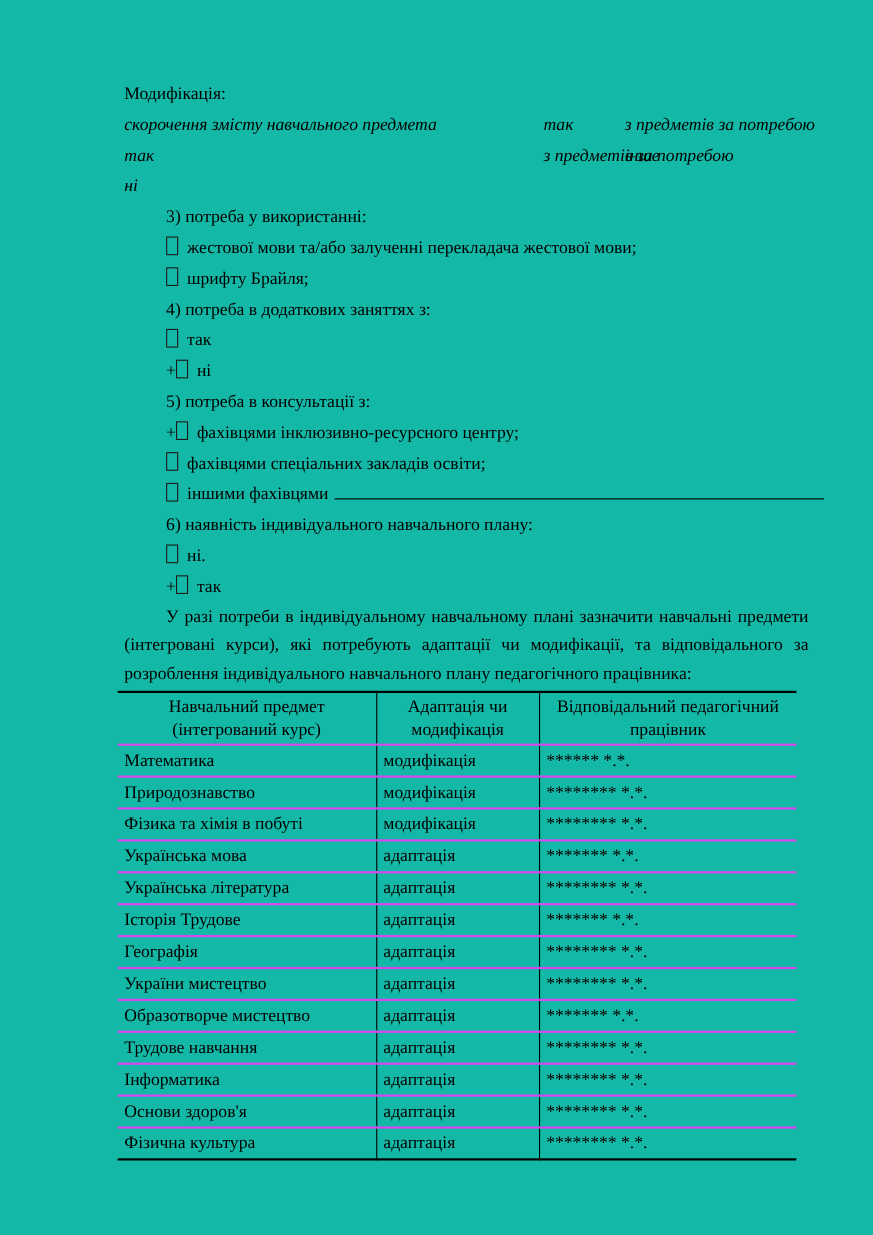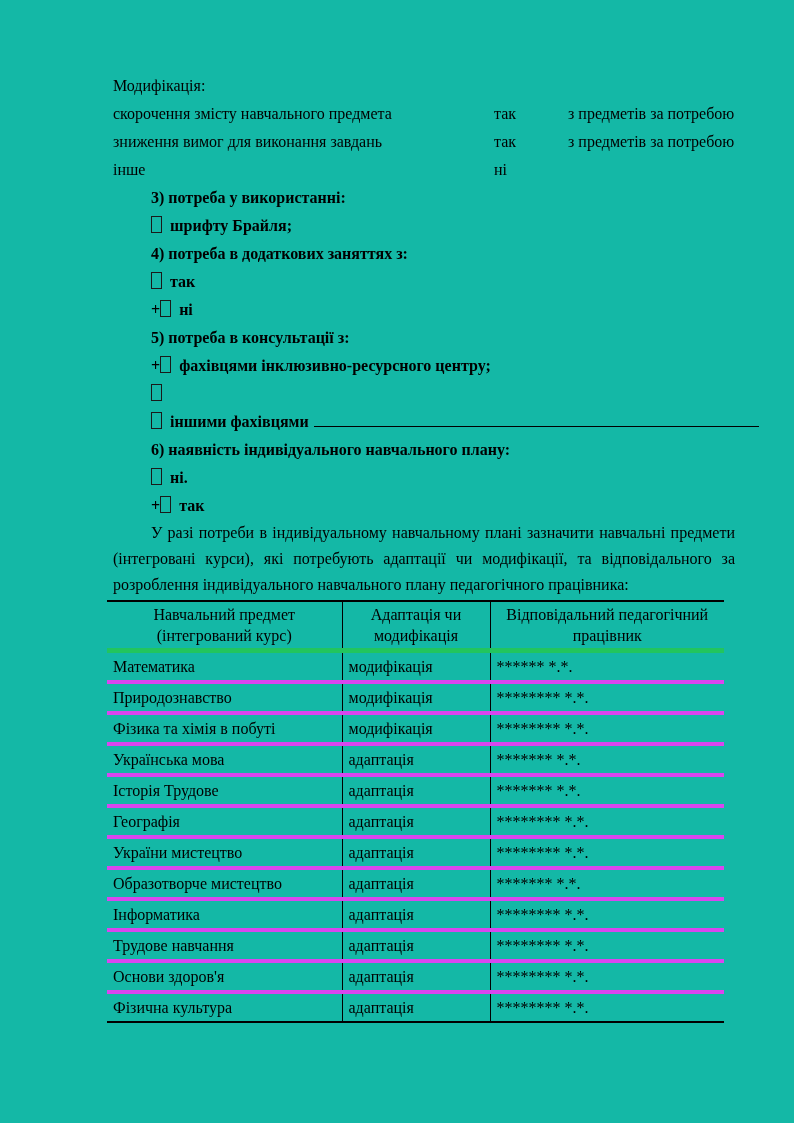--- a/index.html
+++ b/index.html
@@ -7,23 +7,23 @@
     position:relative;
     width:794px;height:1123px;
     background:#14b8a6;
     box-sizing:border-box;
     padding:72px 59px 0 113px;
     font-family:"Liberation Serif","DejaVu Serif",serif;
     font-size:16px;color:#000;
     overflow:hidden;
   }
   .line{line-height:28px;min-height:28px;white-space:nowrap;}
-  .modgrid{display:grid;grid-template-columns:381px 74px 167px;}
+  .modgrid{display:grid;grid-template-columns:381px 74px 167px;font-style:italic;}
   .modgrid > div{line-height:28px;white-space:nowrap;}
-  .indent{padding-left:38px;font-weight:bold;}
+  .indent{padding-left:38px;}
   .cb{
     display:inline-block;width:9px;height:15px;
     border:1px solid #1a1a1a;
     vertical-align:-2px;margin-right:8px;
   }
   .plus{display:inline;}
   .blank{
     display:inline-block;width:445px;height:14px;
     border-bottom:1px solid #000;margin-left:5px;
   }
@@ -43,61 +43,63 @@
     border-bottom:2px solid #000;
   }
   table.subjects col.c1{width:235px;}
   table.subjects col.c2{width:148px;}
   table.subjects col.c3{width:234px;}
   table.subjects th{
     font-weight:normal;
     text-align:center;
     line-height:21px;
     padding:2px 4px;
-    border-bottom:5px solid #22c55e;
+    border-bottom:1px solid #22c55e;
     vertical-align:middle;
     margin-top:36px;
   }
   table.subjects td{
     line-height:27px;
     padding:0 0 0 6px;
-    border-top:4px solid #d946ef;
+    border-top:2px solid #d946ef;
     white-space:nowrap;
     overflow:hidden;
     vertical-align:middle;
   }
   table.subjects th + th,
   table.subjects td + td{border-left:1px solid #000;}
   thead tr th{border-top:none;}
 </style>
 </head>
 <body>
 
 <div class="page">
 
   <section>
     <div class="line">Модифікація:</div>
     <div class="modgrid">
       <div>скорочення змісту навчального предмета</div>
       <div>так</div>
       <div>з предметів за потребою</div>
 
-      <div>зниження вимог для виконання завдань</div>
       <div>так</div>
       <div>з предметів за потребою</div>
 
       <div>інше</div>
       <div>ні</div>
       <div></div>
     </div>
   </section>
 
   <section>
     <div class="line indent">3) потреба у використанні:</div>
 
+    <div class="line indent">
+      <span class="plus"></span><span class="cb"></span><span>жестової мови та/або залученні перекладача жестової мови;</span>
+    </div>
 
     <div class="line indent">
       <span class="plus"></span><span class="cb"></span><span>шрифту Брайля;</span>
     </div>
 
     <div class="line indent">4) потреба в додаткових заняттях з:</div>
 
     <div class="line indent">
       <span class="plus"></span><span class="cb"></span><span>так</span>
     </div>
@@ -106,21 +108,21 @@
       <span class="plus">+</span><span class="cb"></span><span>ні</span>
     </div>
 
     <div class="line indent">5) потреба в консультації з:</div>
 
     <div class="line indent">
       <span class="plus">+</span><span class="cb"></span><span>фахівцями інклюзивно-ресурсного центру;</span>
     </div>
 
     <div class="line indent">
-      <span class="plus"></span><span class="cb"></span>
+      <span class="plus"></span><span class="cb"></span><span>фахівцями спеціальних закладів освіти;</span>
     </div>
 
     <div class="line indent">
       <span class="plus"></span><span class="cb"></span><span>іншими фахівцями</span><span class="blank"></span>
     </div>
 
     <div class="line indent">6) наявність індивідуального навчального плану:</div>
 
     <div class="line indent">
       <span class="plus"></span><span class="cb"></span><span>ні.</span>
@@ -161,46 +163,51 @@
         <td>Фізика та хімія в побуті</td>
         <td>модифікація</td>
         <td>******** *.*.</td>
       </tr>
       <tr>
         <td>Українська мова</td>
         <td>адаптація</td>
         <td>******* *.*.</td>
       </tr>
       <tr>
+        <td>Українська література</td>
+        <td>адаптація</td>
+        <td>******** *.*.</td>
+      </tr>
+      <tr>
         <td>Історія Трудове</td>
         <td>адаптація</td>
         <td>******* *.*.</td>
       </tr>
       <tr>
         <td>Географія</td>
         <td>адаптація</td>
         <td>******** *.*.</td>
       </tr>
       <tr>
         <td>України мистецтво</td>
         <td>адаптація</td>
         <td>******** *.*.</td>
       </tr>
       <tr>
         <td>Образотворче мистецтво</td>
         <td>адаптація</td>
         <td>******* *.*.</td>
       </tr>
       <tr>
+        <td>Трудове навчання</td>
+        <td>адаптація</td>
+        <td>******** *.*.</td>
+      </tr>
+      <tr>
         <td>Інформатика</td>
-        <td>адаптація</td>
-        <td>******** *.*.</td>
-      </tr>
-      <tr>
-        <td>Трудове навчання</td>
         <td>адаптація</td>
         <td>******** *.*.</td>
       </tr>
       <tr>
         <td>Основи здоров'я</td>
         <td>адаптація</td>
         <td>******** *.*.</td>
       </tr>
       <tr>
         <td>Фізична культура</td>

